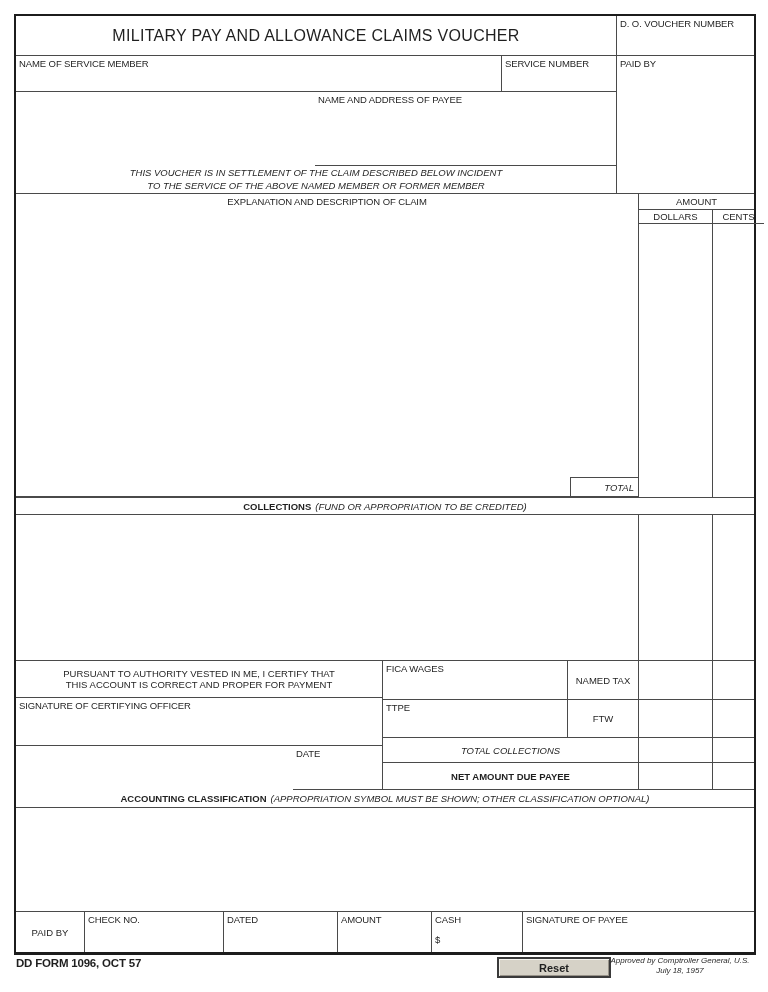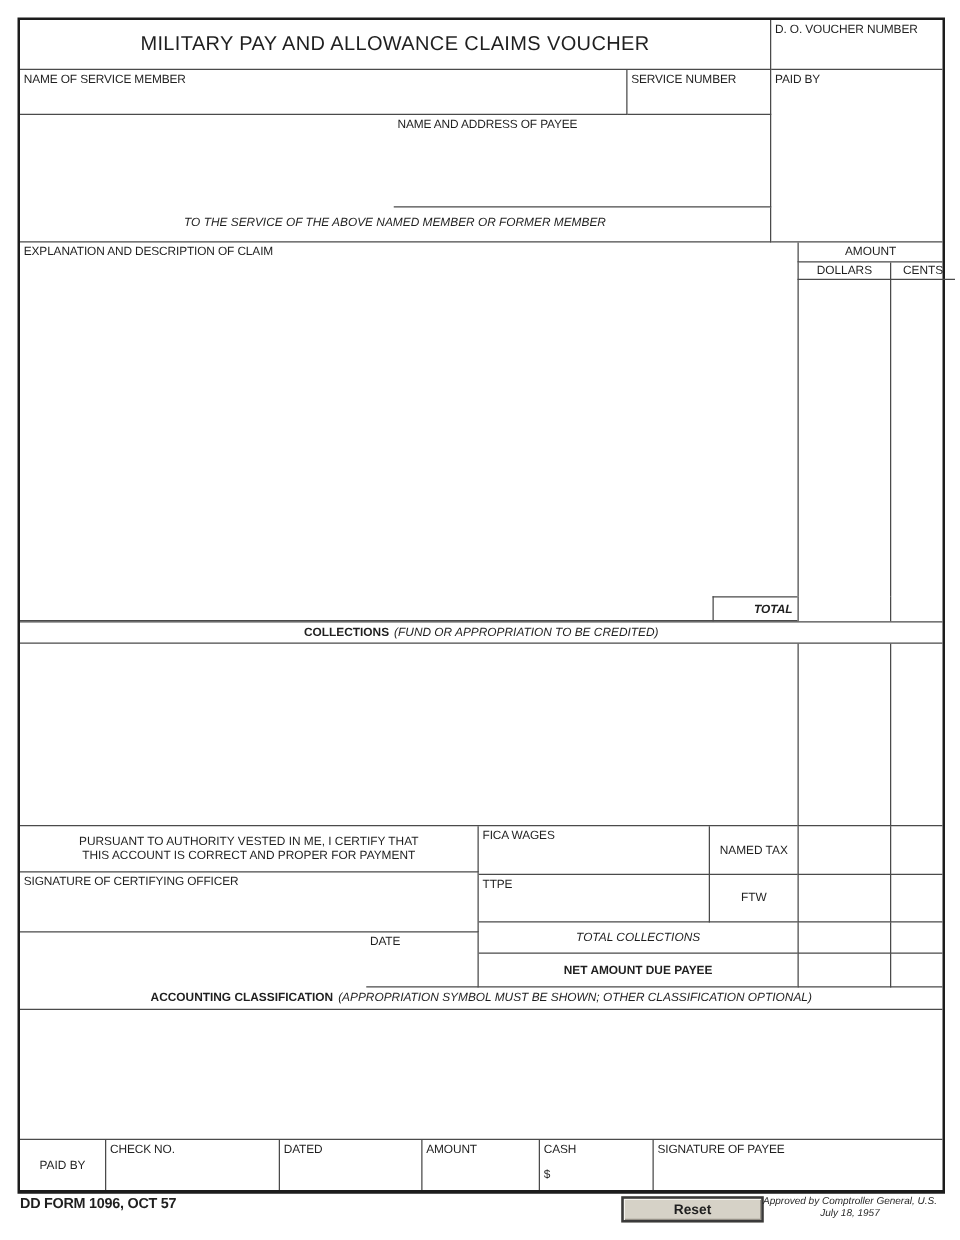--- a/index.html
+++ b/index.html
@@ -18,21 +18,21 @@
   .bb{ border-bottom:1px solid var(--ln); }
   .bt{ border-top:1px solid var(--ln); }
   .bl{ border-left:1px solid var(--ln); }
   .lbl{ display:block; font-size:9.5px; letter-spacing:-0.1px; padding:2px 3px; white-space:nowrap; }
   .ctr{ display:flex; align-items:center; justify-content:center; text-align:center; }
   .it{ font-style:italic; }
   .b{ font-weight:bold; }
   .title{ font-size:16px; font-weight:normal; letter-spacing:.3px; }
   .small-it{ font-size:9.5px; font-style:italic; line-height:1.35; }
   .band{ font-size:9.5px; }
-  .total-lbl{ display:flex; align-items:center; justify-content:flex-end; padding-right:4px; font-size:9.5px; font-style:italic;font-weight:bold; }
+  .total-lbl{ display:flex; align-items:center; justify-content:flex-end; padding-right:4px; font-size:9.5px; font-style:italic; }
   .reset-btn{
     position:absolute; left:497px; top:957px; width:114px; height:21px;
     background:#d6d2c7; border:2px solid #3a3a3a; box-sizing:border-box;
     box-shadow:inset 1px 1px 0 #f4f3ee, inset -1px -1px 0 #979288;
     display:flex; align-items:center; justify-content:center;
     font-size:11px; font-weight:bold; cursor:pointer;
   }
   .approved{
     position:absolute; left:602px; top:956px; width:156px;
     font-size:8px; font-style:italic; text-align:center; line-height:1.3; color:#2a2a2a;
@@ -57,24 +57,25 @@
   </div>
   <div class="c bb" style="left:601px;top:40px;width:137px;height:138px;">
     <span class="lbl">PAID BY</span>
   </div>
 
   <div class="c br bb" style="left:299px;top:76px;width:302px;height:74px;">
     <span class="lbl">NAME AND ADDRESS OF PAYEE</span>
   </div>
 
   <div class="c br bb ctr small-it" style="left:0;top:150px;width:601px;height:28px;flex-direction:column;">
+    <span>THIS VOUCHER IS IN SETTLEMENT OF THE CLAIM DESCRIBED BELOW INCIDENT</span>
     <span>TO THE SERVICE OF THE ABOVE NAMED MEMBER OR FORMER MEMBER</span>
   </div>
 
-  <div class="c bb" style="left:0;top:178px;width:622px;height:303px;">
+  <div class="c bb" style="left:0;top:178px;width:622px;height:303px;text-align:center;">
     <span class="lbl">EXPLANATION AND DESCRIPTION OF CLAIM</span>
   </div>
 
   <div class="c bl bb ctr band" style="left:622px;top:178px;width:116px;height:16px;">AMOUNT</div>
   <div class="c bl bb ctr band" style="left:622px;top:194px;width:74px;height:14px;">DOLLARS</div>
   <div class="c bl bb ctr band" style="left:696px;top:194px;width:52px;height:14px;">CENTS</div>
 
   <div class="c bl" style="left:622px;top:208px;width:74px;height:253px;"></div>
   <div class="c bl" style="left:696px;top:208px;width:42px;height:253px;"></div>
 

